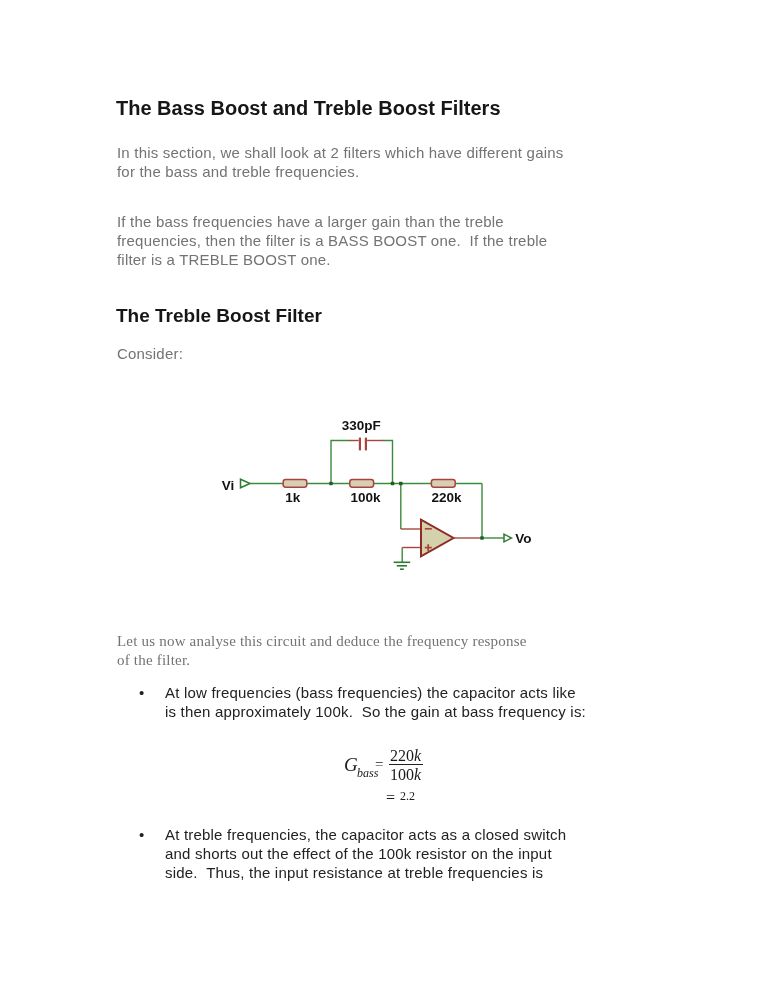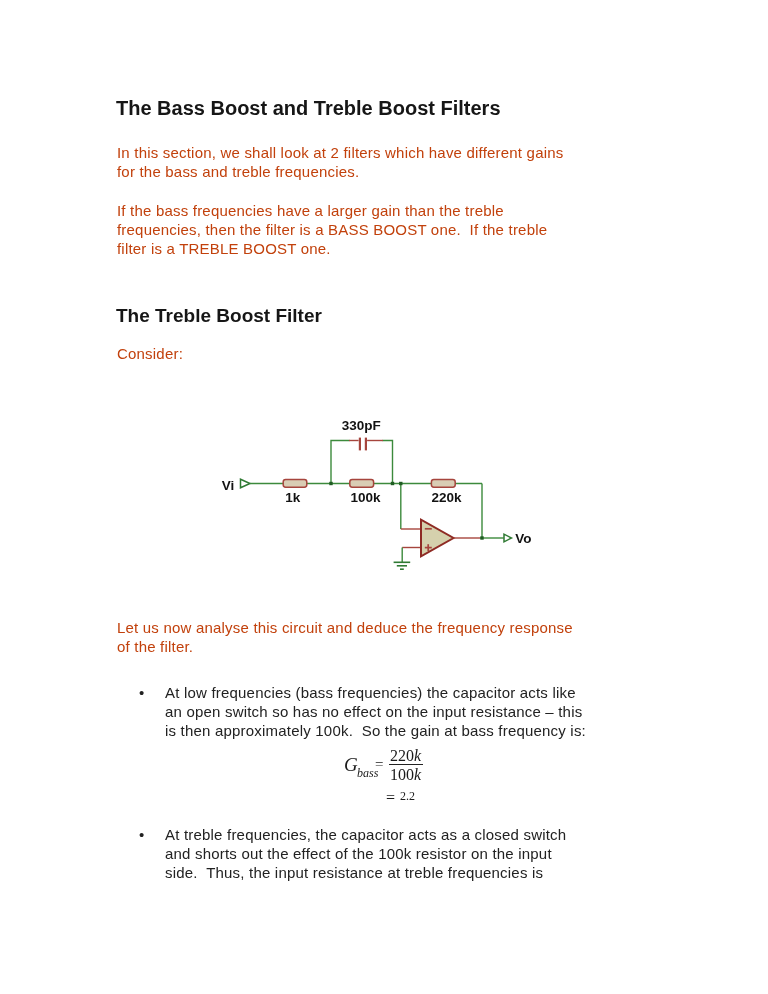--- a/index.html
+++ b/index.html
@@ -13,30 +13,30 @@
   }
   .abs{position:absolute;}
   .tline{white-space:pre;}
   #doc-title{
     left:116px;top:97px;
     font-size:20px;font-weight:bold;color:#161616;
     line-height:22px;white-space:pre;
   }
   .body-block{
     left:117px;
-    font-size:15px;line-height:18.8px;letter-spacing:0.2px;color:#c2410c;
+    font-size:15px;line-height:18.8px;letter-spacing:0.2px;color:#737373;
   }
   #intro-para{top:144px;}
-  #boost-para{top:202px;}
+  #boost-para{top:213px;}
   #section-heading{
     left:116px;top:307px;
     font-size:19px;font-weight:bold;color:#161616;line-height:18.8px;white-space:pre;
   }
   #consider-label{top:345px;}
-  #analyse-para{top:619px;}
+  #analyse-para{top:632px;font-family:Liberation Serif, serif;}
   .bullet-item{
     left:139px;
     font-size:15px;line-height:18.8px;letter-spacing:0.2px;color:#222;
     display:flex;align-items:flex-start;
   }
   #bass-bullet{top:684px;}
   #treble-bullet{top:826px;}
   .bullet-marker{width:26px;flex:0 0 26px;}
   
   #circuit-svg{left:210px;top:408px;}
@@ -141,21 +141,20 @@
 
   <div id="analyse-para" class="abs body-block">
     <div class="tline">Let us now analyse this circuit and deduce the frequency response</div>
     <div class="tline">of the filter.</div>
   </div>
 
   <div id="bass-bullet" class="abs bullet-item">
     <div class="bullet-marker">•</div>
     <div>
       <div class="tline">At low frequencies (bass frequencies) the capacitor acts like</div>
-      <div class="tline">an open switch so has no effect on the input resistance – this</div>
       <div class="tline">is then approximately 100k.  So the gain at bass frequency is:</div>
     </div>
   </div>
 
   <div>
     <span id="f-sym" class="abs math math-it">G</span>
     <span id="f-sub" class="abs math math-it">bass</span>
     <span id="f-eq1" class="abs math">=</span>
     <span id="f-num" class="abs math"><span>220</span><span class="math-it">k</span></span>
     <div id="f-bar" class="abs"></div>

